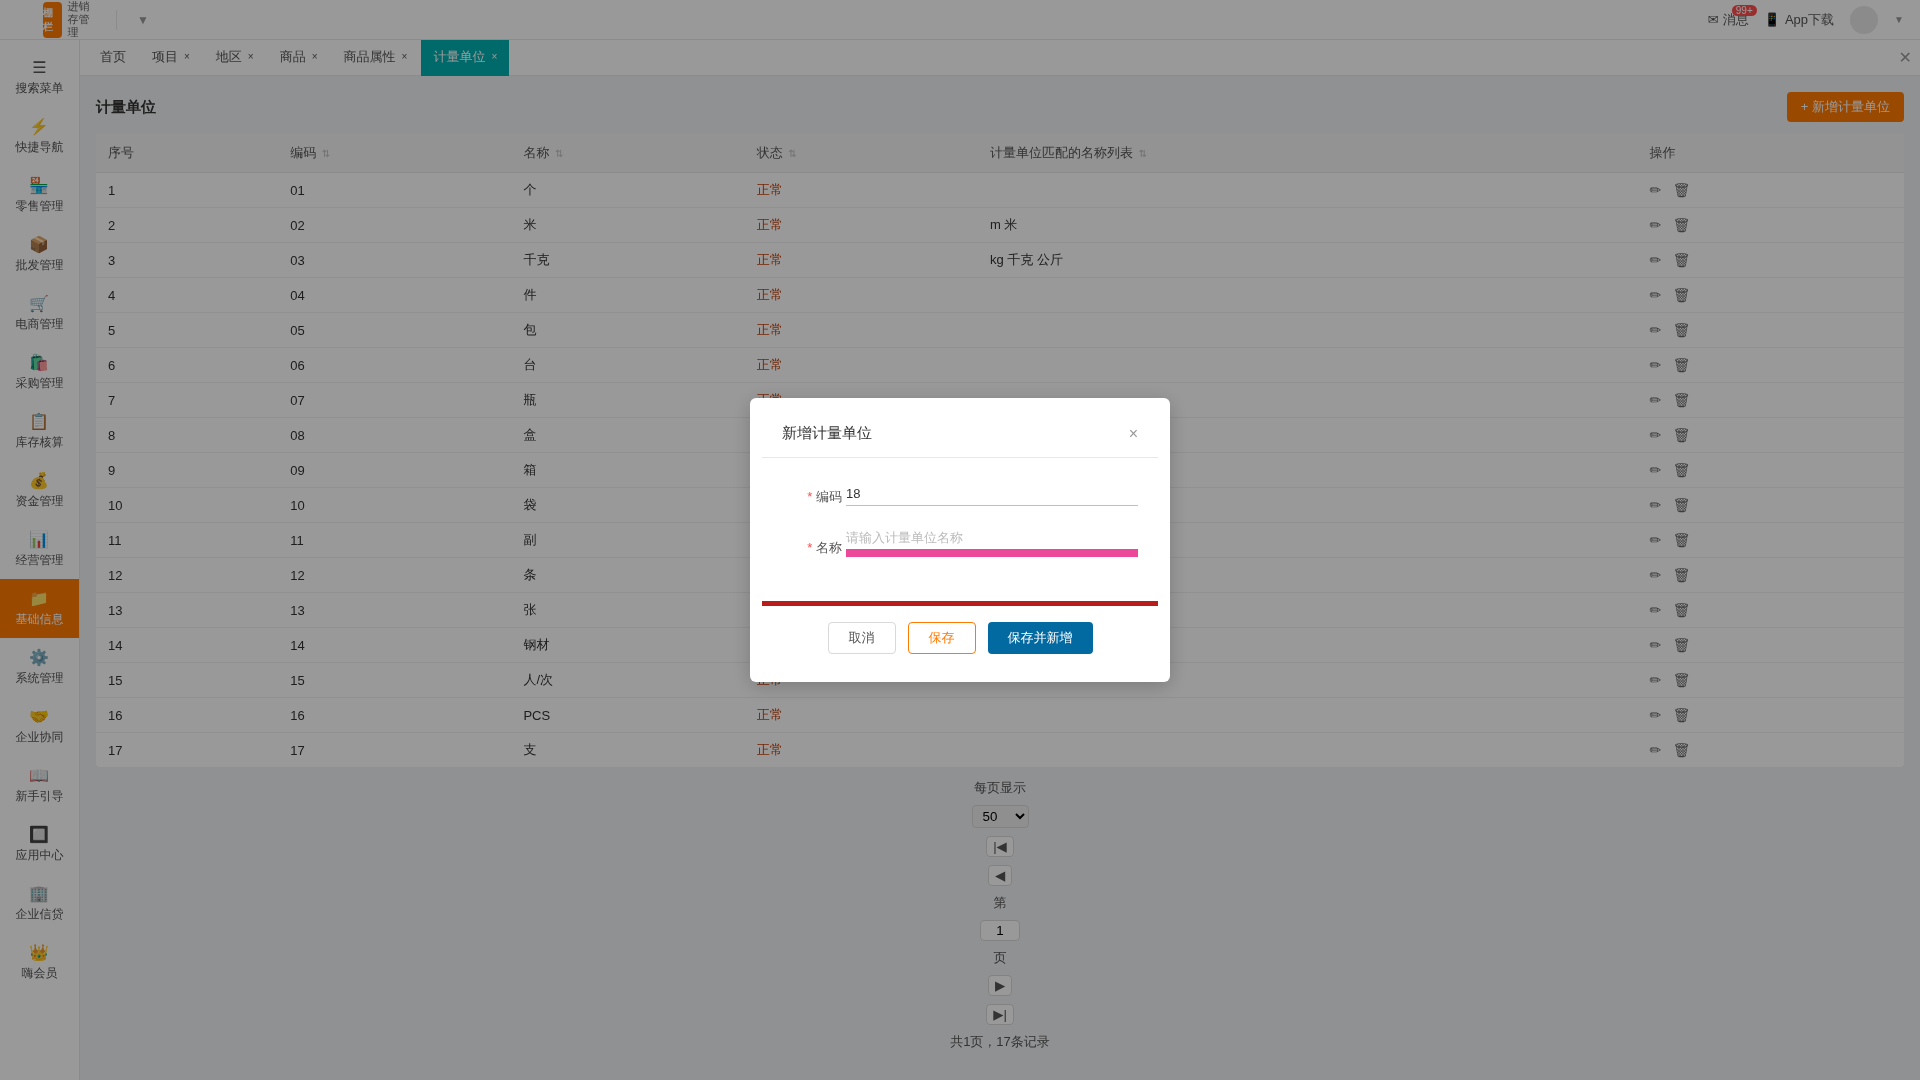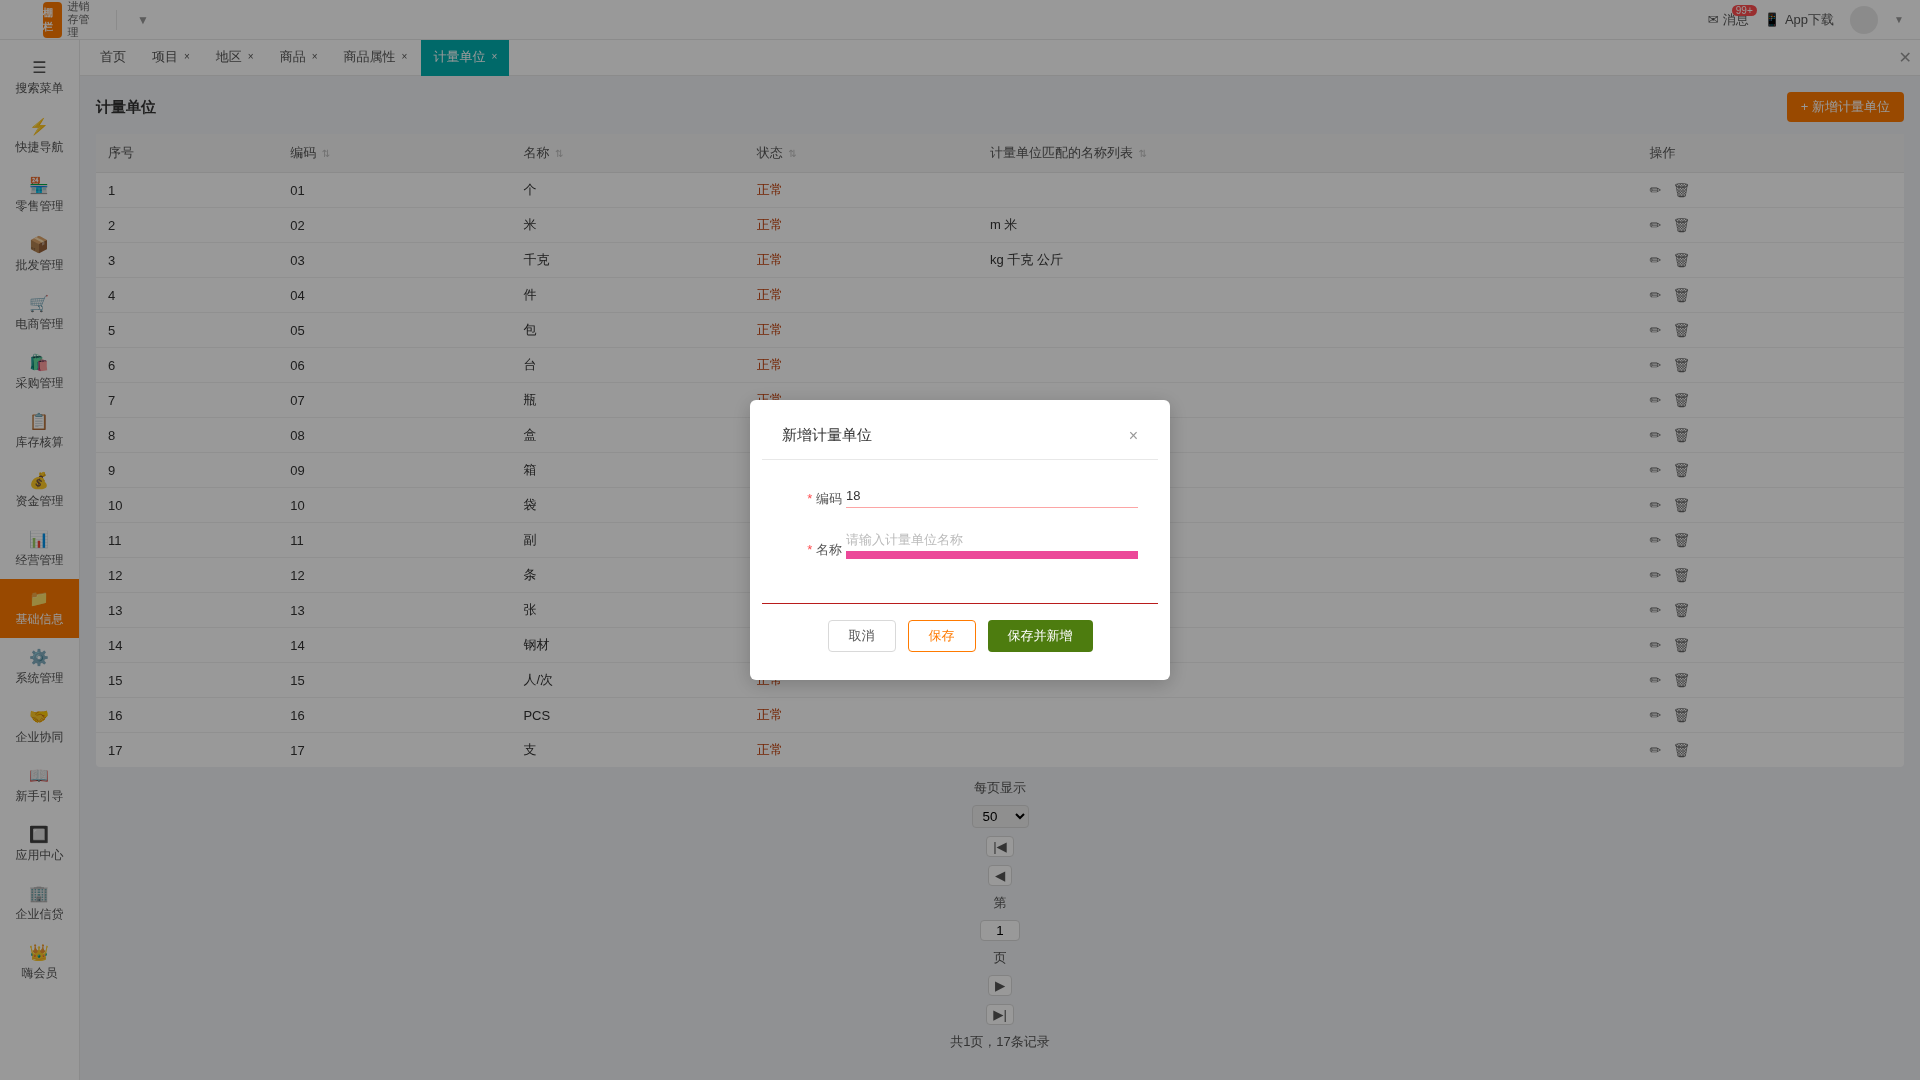--- a/index.html
+++ b/index.html
@@ -71,24 +71,24 @@
     .modal { background: #fff; border-radius: 6px; width: 420px; padding: 12px; box-shadow: 0 4px 20px rgba(0,0,0,0.2); }
     .modal-header { display: flex; justify-content: space-between; align-items: center; padding: 14px 20px; border-bottom: 1px solid #e8e8e8; }
     .modal-title { font-size: 15px; font-weight: 500; color: #333; }
     .modal-close { cursor: pointer; color: #999; font-size: 16px; }
     .modal-body { padding: 24px 20px; }
     .form-row { display: flex; align-items: flex-end; margin-bottom: 20px; gap: 4px; }
     .form-label { width: 60px; text-align: right; font-size: 13px; color: #555; flex-shrink: 0; }
     .form-input { flex: 1; border: none; border-bottom: 1px solid #fca5a5; padding: 4px 0; font-size: 13px; outline: none; color: #333; }
     .form-input.active-border { border-bottom: 8px solid #ec4899; }
     .form-input::placeholder { color: #bbb; }
-    .modal-footer { display: flex; justify-content: center; gap: 12px; padding: 16px 20px; border-top: 1px solid #b91c1c; }
+    .modal-footer { display: flex; justify-content: center; gap: 12px; padding: 16px 20px; border-top: 5px solid #b91c1c; }
     .btn-cancel { border: 1px solid #d9d9d9; background: #fff; padding: 6px 20px; border-radius: 4px; cursor: pointer; font-size: 13px; color: #555; }
     .btn-save { border: 1px solid #ff7a00; background: #fff; color: #ff7a00; padding: 6px 20px; border-radius: 4px; cursor: pointer; font-size: 13px; }
-    .btn-save-new { background: #4d7c0f; color: #fff; border: none; padding: 6px 20px; border-radius: 4px; cursor: pointer; font-size: 13px; }
+    .btn-save-new { background: #0369a1; color: #fff; border: none; padding: 6px 20px; border-radius: 4px; cursor: pointer; font-size: 13px; }
   </style>
 </head>
 <body>
 
 <div class="top-bar">
   <div class="top-bar-left">
     <div class="logo-area">
       <div class="logo-icon">棚栏</div>
       <div class="logo-text">进销存管理</div>
     </div>

